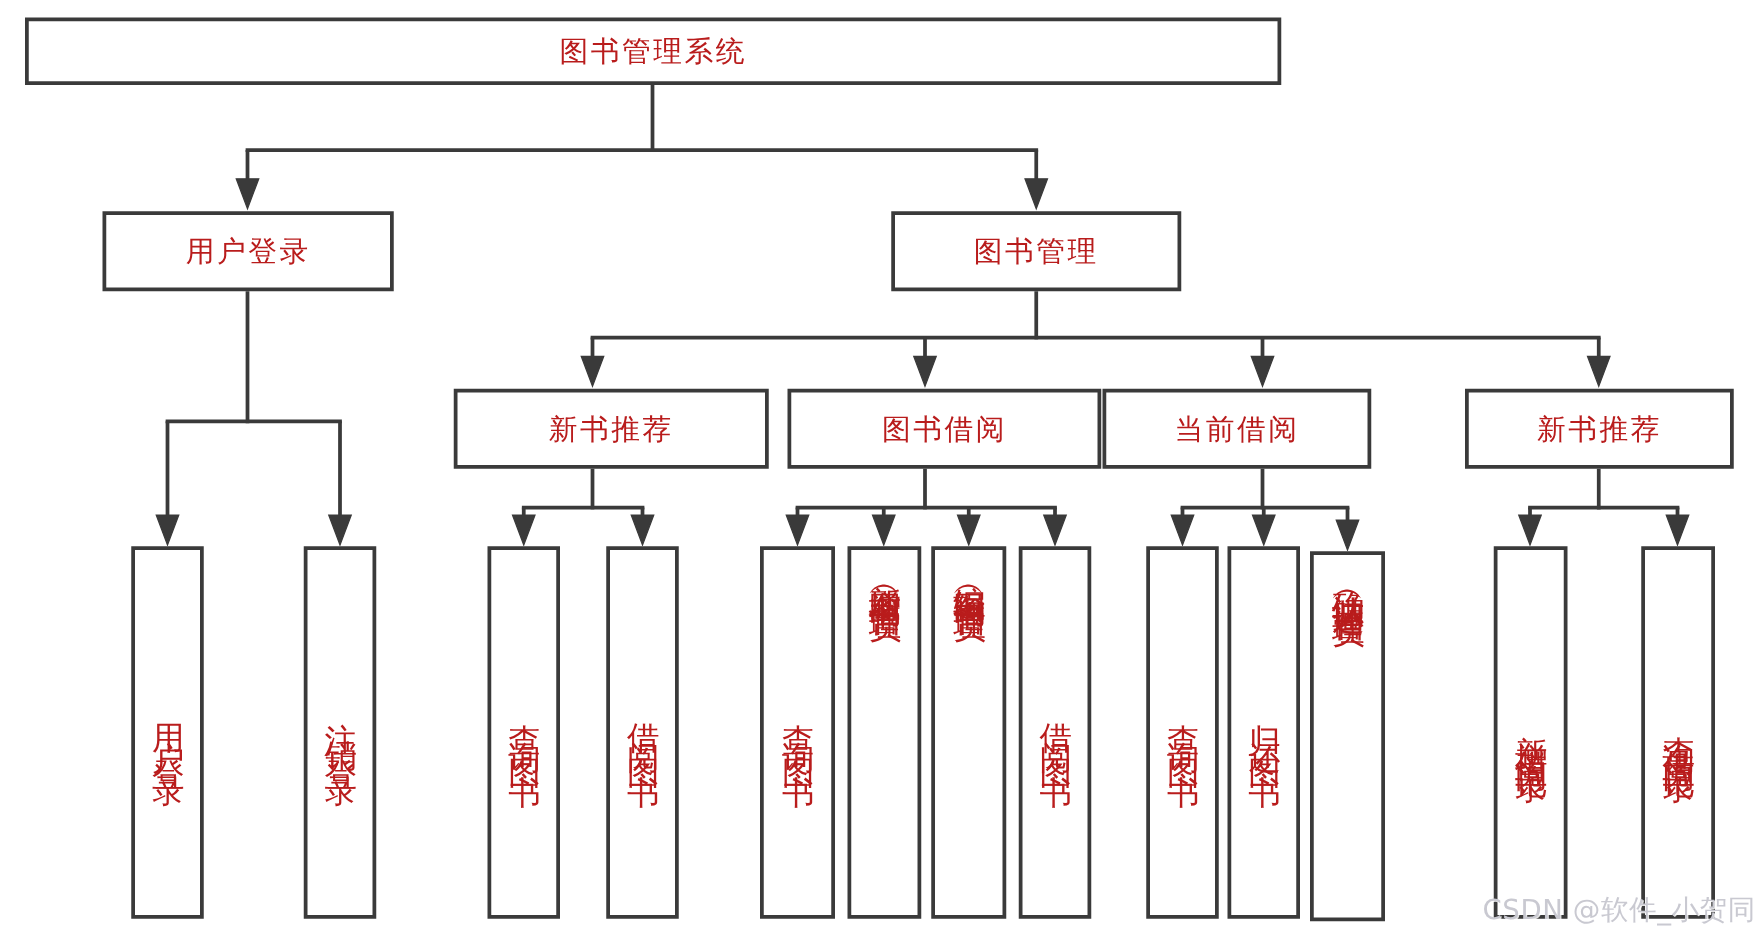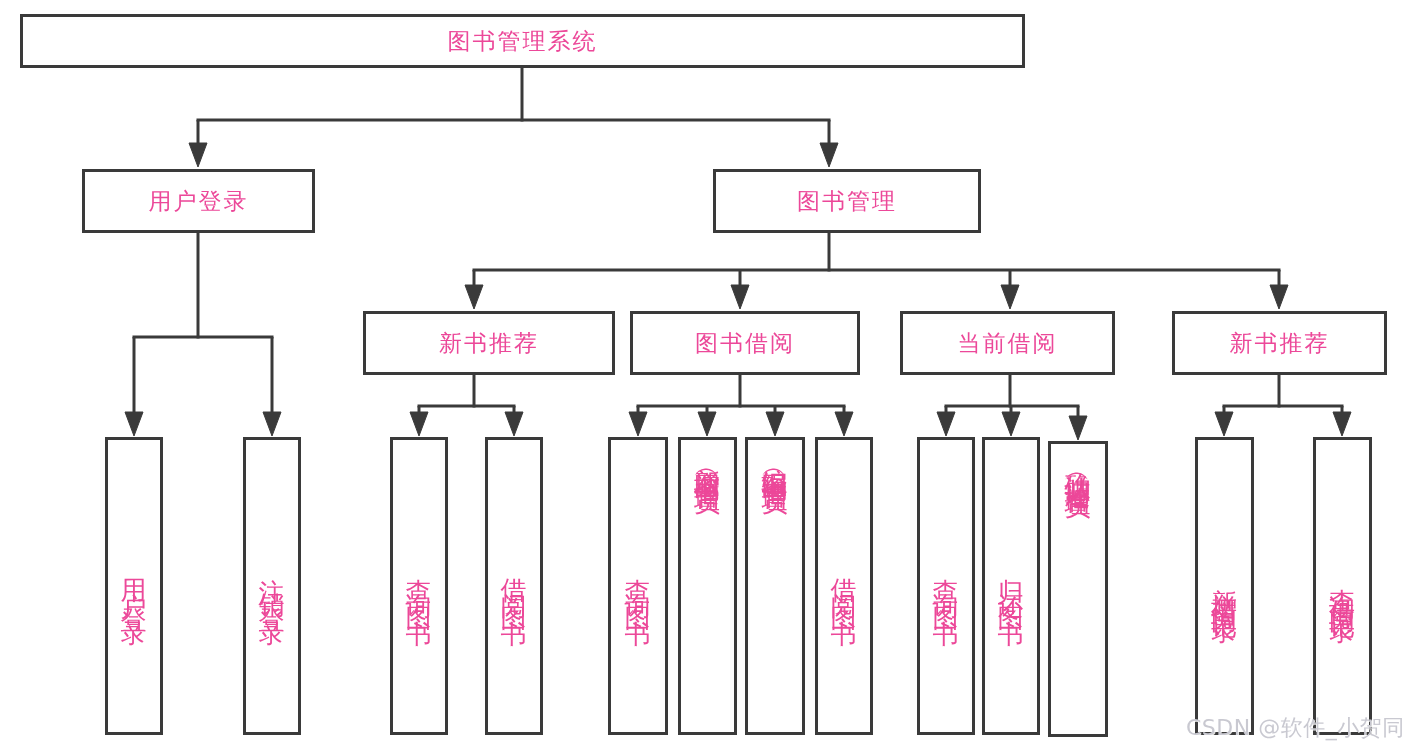--- a/index.html
+++ b/index.html
@@ -6,21 +6,21 @@
   html,body{margin:0;padding:0;background:#fff;}
   .stage{
     position:relative;width:1405px;height:747px;background:#fff;overflow:hidden;
     font-family:"DejaVu Sans","Liberation Sans",sans-serif;
   }
   .wires{position:absolute;left:0;top:0;z-index:1;}
   .wires line{stroke:#3a3a3a;stroke-width:3;}
   .wires polygon{fill:#3a3a3a;stroke:#3a3a3a;stroke-width:1;}
   .node{
     position:absolute;box-sizing:border-box;border:3px solid #3a3a3a;background:#fff;
-    display:flex;align-items:center;justify-content:center;z-index:2;color:#ec4899;
+    display:flex;align-items:center;justify-content:center;z-index:2;color:#b91c1c;
   }
   .node.h span{font-size:23px;letter-spacing:2px;white-space:nowrap;}
   .node.v .vt{
     writing-mode:vertical-rl;text-orientation:mixed;
     font-size:26px;line-height:1.0;
   }
   .v4{letter-spacing:14px;}
   .v6{letter-spacing:6px;}
   .v9{letter-spacing:3px;}
   .node.v.top{align-items:flex-start;}
@@ -112,31 +112,31 @@
     </g>
   </svg>
 
   <div class="node h" style="left:20px;top:14px;width:1005px;height:54px">
     <span>图书管理系统</span>
   </div>
 
   <div class="node h" style="left:82px;top:169px;width:233px;height:64px">
     <span>用户登录</span>
   </div>
-  <div class="node h" style="left:713px;top:169px;width:268px;height:64px">
+  <div class="node h" style="left:713px;top:169px;width:232px;height:64px">
     <span>图书管理</span>
   </div>
 
   <div class="node h" style="left:363px;top:311px;width:252px;height:64px">
     <span>新书推荐</span>
   </div>
-  <div class="node h" style="left:630px;top:311px;width:230px;height:64px">
+  <div class="node h" style="left:630px;top:311px;width:251px;height:64px">
     <span>图书借阅</span>
   </div>
-  <div class="node h" style="left:900px;top:311px;width:215px;height:64px">
+  <div class="node h" style="left:882px;top:311px;width:215px;height:64px">
     <span>当前借阅</span>
   </div>
   <div class="node h" style="left:1172px;top:311px;width:215px;height:64px">
     <span>新书推荐</span>
   </div>
 
   <div class="node v" style="left:105px;top:437px;width:58px;height:298px">
     <span class="vt v4">用户登录</span>
   </div>
   <div class="node v" style="left:243px;top:437px;width:58px;height:298px">

